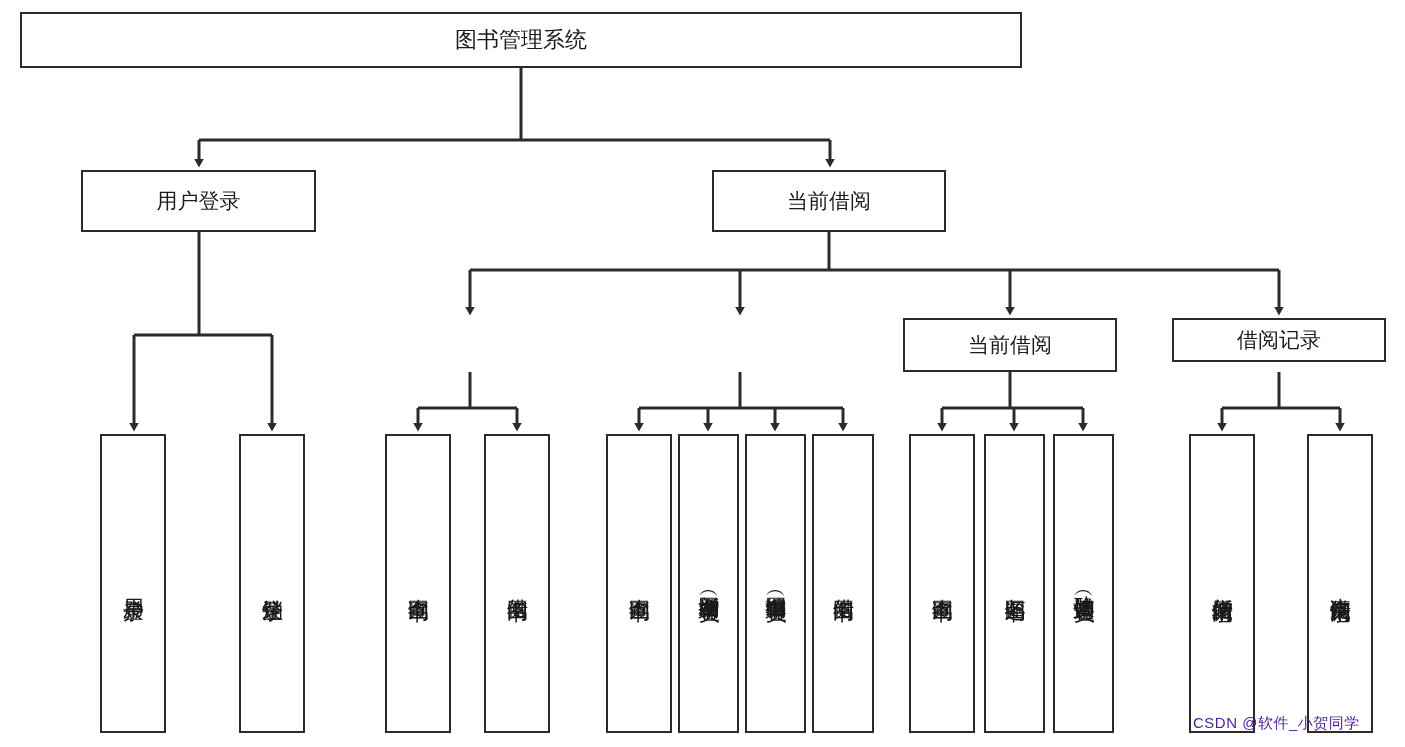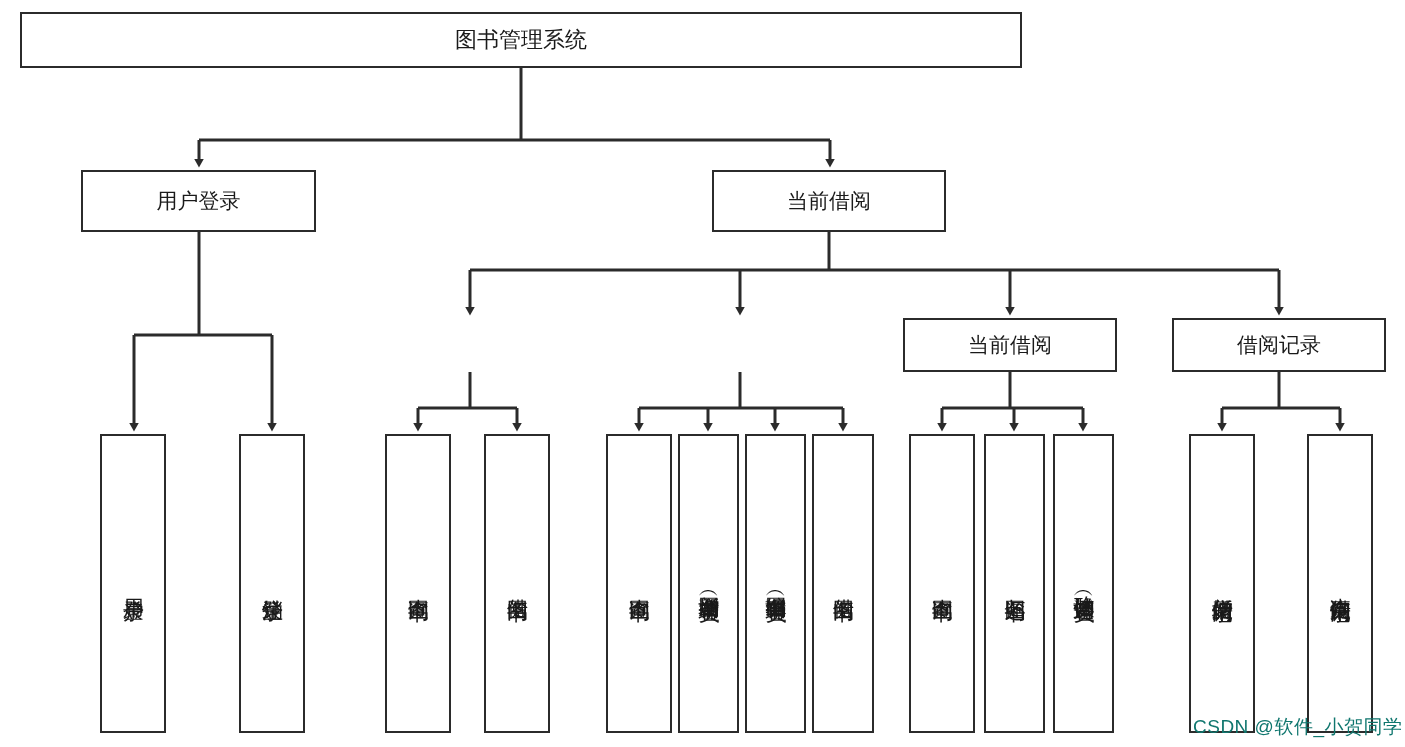--- a/index.html
+++ b/index.html
@@ -49,22 +49,22 @@
     letter-spacing: 1px;
     padding: 6px 0;
   }
   .node.v .vlabel {
     writing-mode: vertical-rl;
     text-orientation: upright;
     white-space: nowrap;
   }
   .watermark {
     position: absolute;
-    font-size: 19px;
-    color: #0f766e;
+    font-size: 15px;
+    color: #4c1d95;
     white-space: nowrap;
     letter-spacing: 0.5px;
   }
 </style>
 </head>
 <body>
 
 <div id="canvas">
 
   <svg id="edges" viewBox="0 0 1405 747">
@@ -124,21 +124,21 @@
   <div class="node h" id="n-l2-0" style="left: 81px; top: 170px; width: 235px; height: 62px;">
     <span>用户登录</span>
   </div>
   <div class="node h" id="n-l2-1" style="left: 712px; top: 170px; width: 234px; height: 62px;">
     <span>当前借阅</span>
   </div>
 
   <div class="node h" id="n-l3-2" style="left: 903px; top: 318px; width: 214px; height: 54px;">
     <span>当前借阅</span>
   </div>
-  <div class="node h" id="n-l3-3" style="left: 1172px; top: 318px; width: 214px; height: 54px;">
+  <div class="node h" id="n-l3-3" style="left: 1172px; top: 318px; width: 214px; height: 44px;">
     <span>借阅记录</span>
   </div>
 
   <div class="node v" id="n-lf-0" style="left: 100px; top: 434px; width: 66px; height: 299px; font-size: 21px;">
     <span class="vlabel">用户登录</span>
   </div>
   <div class="node v" id="n-lf-1" style="left: 239px; top: 434px; width: 66px; height: 299px; font-size: 21px;">
     <span class="vlabel">注销登录</span>
   </div>
   <div class="node v" id="n-lf-2" style="left: 385px; top: 434px; width: 66px; height: 299px; font-size: 21px;">

